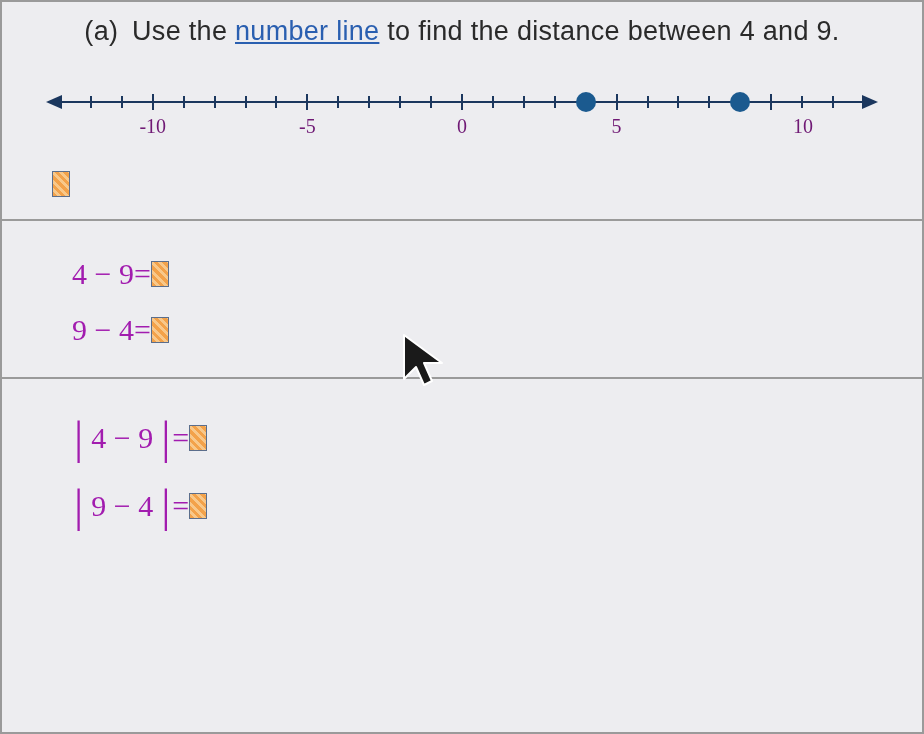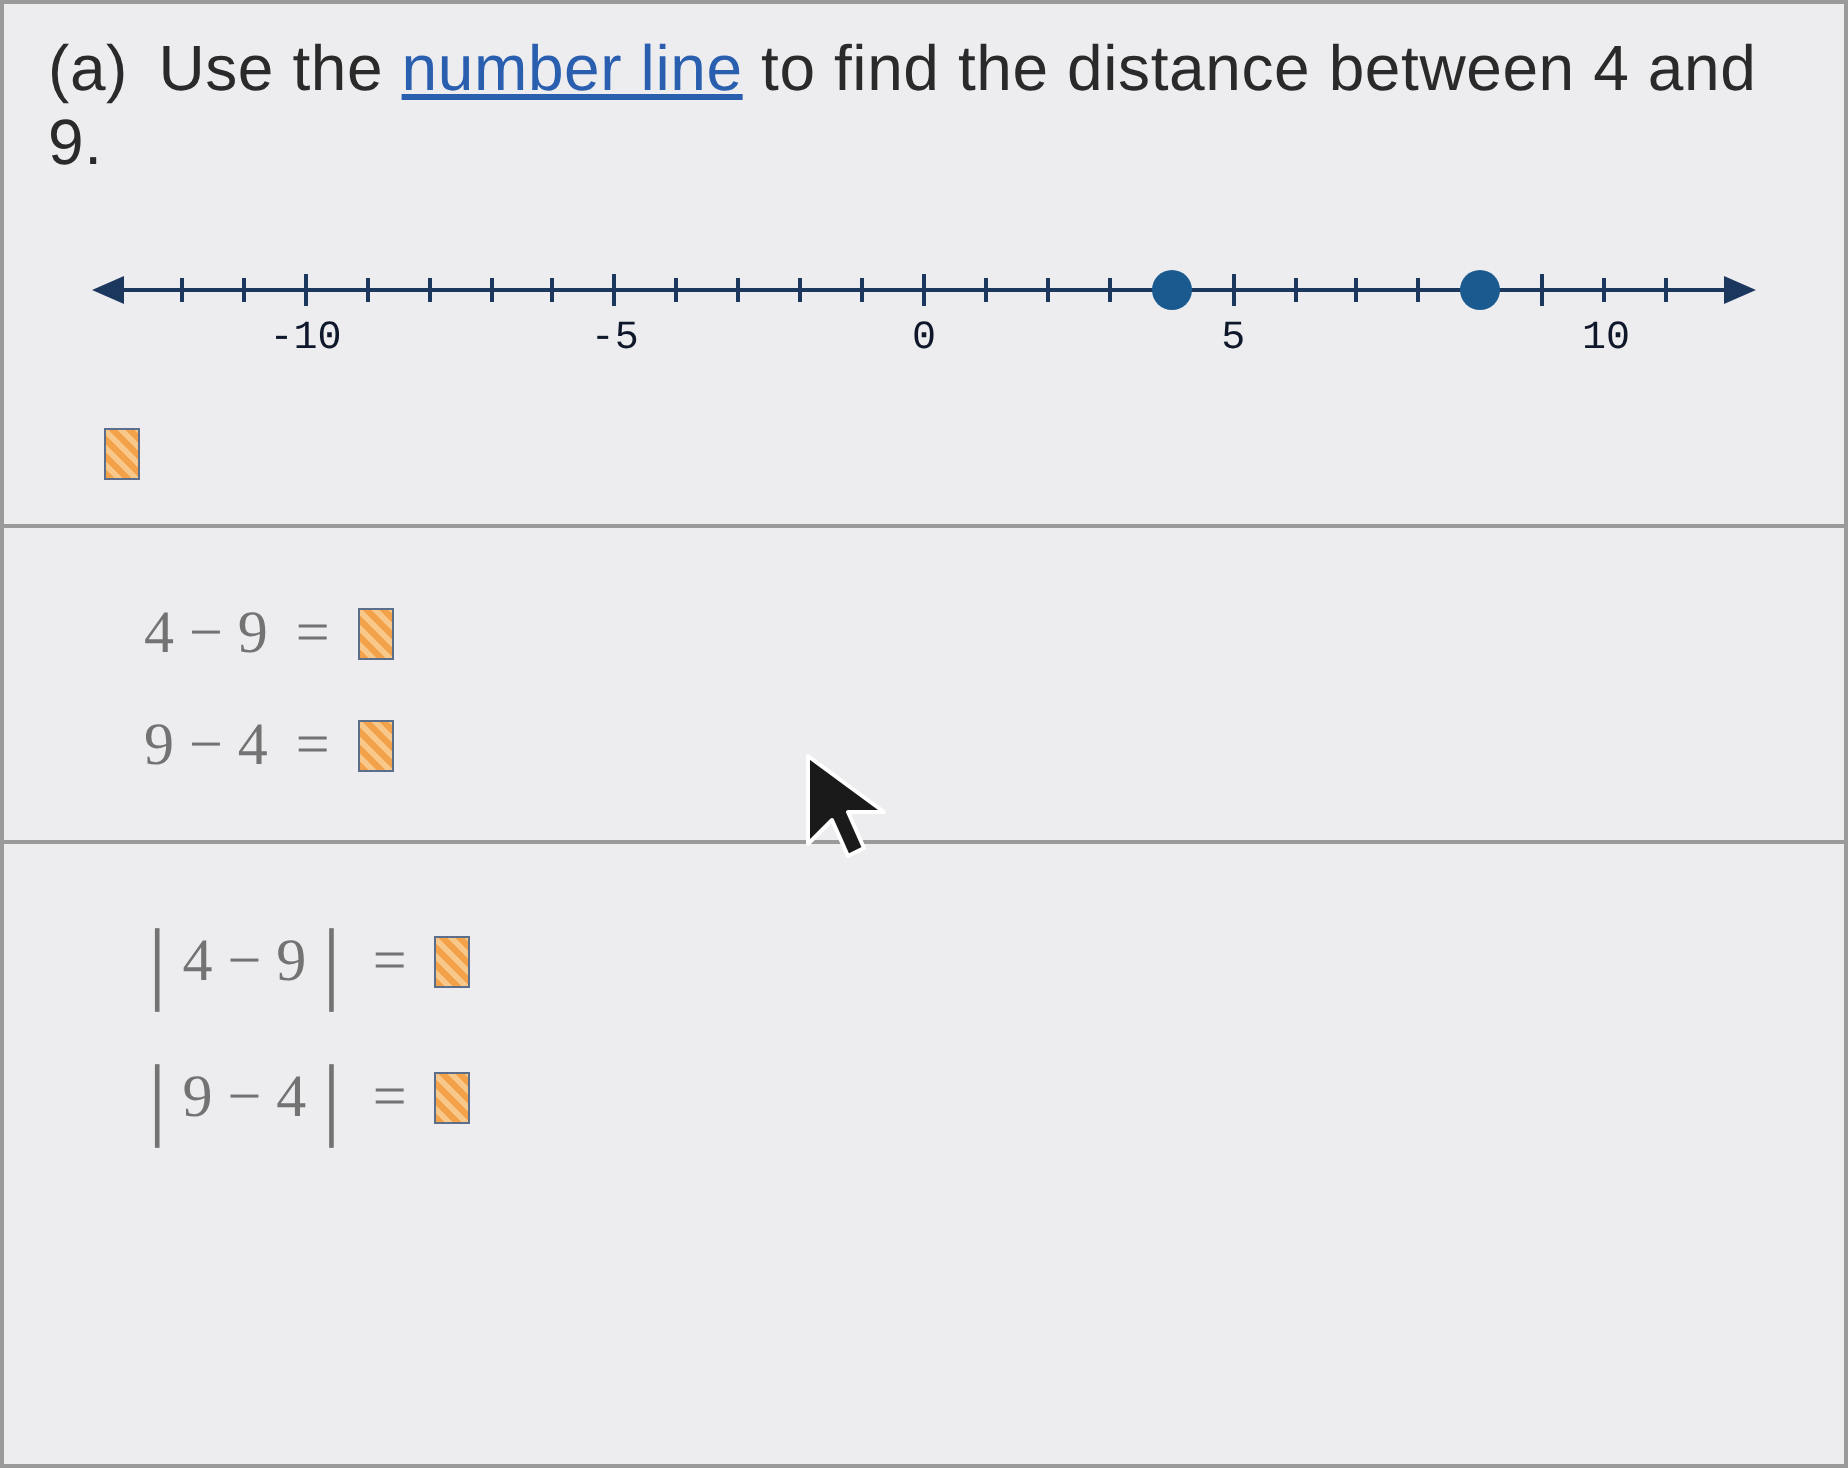--- a/index.html
+++ b/index.html
@@ -19,49 +19,50 @@
     display: flex;
     flex-direction: column;
   }
   .section {
     border-bottom: 2px solid #9a9a9a;
     padding: 14px 22px 22px 22px;
   }
   .section:last-child { border-bottom: none; flex: 1; }
 
   .prompt {
-    font-size: 32px;
+    font-size: 27px;
     color: #2a2a2a;
     margin-bottom: 10px;
     letter-spacing: 0.3px;
+    text-align: center;
   }
   .part-label { margin-right: 6px; }
   .link-term {
     color: #2a5fb0;
     text-decoration: underline;
     cursor: pointer;
   }
   .distance-row {
     font-size: 24px;
     color: #2a2a2a;
     margin-top: 14px;
     display: flex;
     align-items: center;
     gap: 10px;
     margin-left: 28px;
   }
   .math-row {
     font-size: 30px;
     font-family: "Times New Roman", serif;
-    color: #737373;
+    color: #a21caf;
     margin-left: 48px;
     margin-top: 22px;
     display: flex;
     align-items: center;
-    gap: 14px;
+    gap: 0;
   }
   .math-expr { display: inline-flex; align-items: center; gap: 8px; }
   .answer-box {
     display: inline-block;
     width: 24px;
     height: 32px;
     background: repeating-linear-gradient(
       45deg,
       #f3a24a,
       #f3a24a 3px,
@@ -110,23 +111,23 @@
     top: 11px;
     width: 2px;
     height: 16px;
     background: #1b375e;
   }
   .tick.small { top: 13px; height: 12px; }
   .tick-label {
     position: absolute;
     top: 32px;
     font-size: 20px;
-    color: #0f172a;
+    color: #701a75;
     transform: translateX(-50%);
-    font-family: Liberation Mono, monospace;
+    font-family: Liberation Serif, serif;
   }
   .dot {
     position: absolute;
     top: 9px;
     width: 20px;
     height: 20px;
     border-radius: 50%;
     background: #1b5a8f;
     transform: translateX(-50%);
   }

